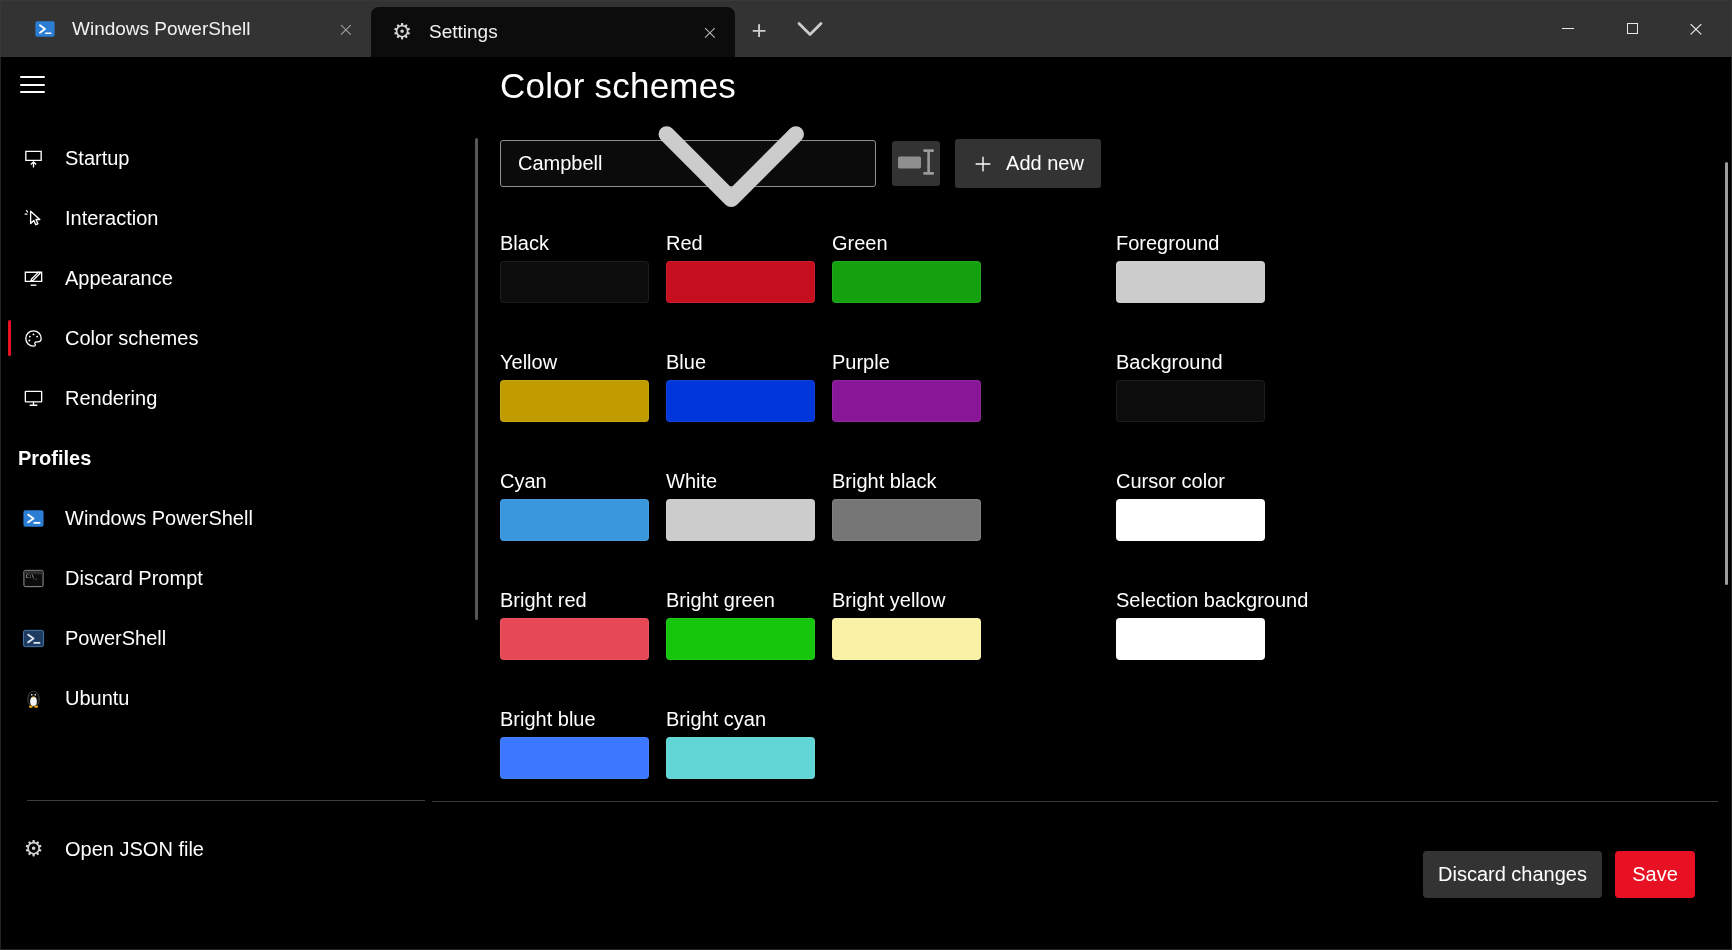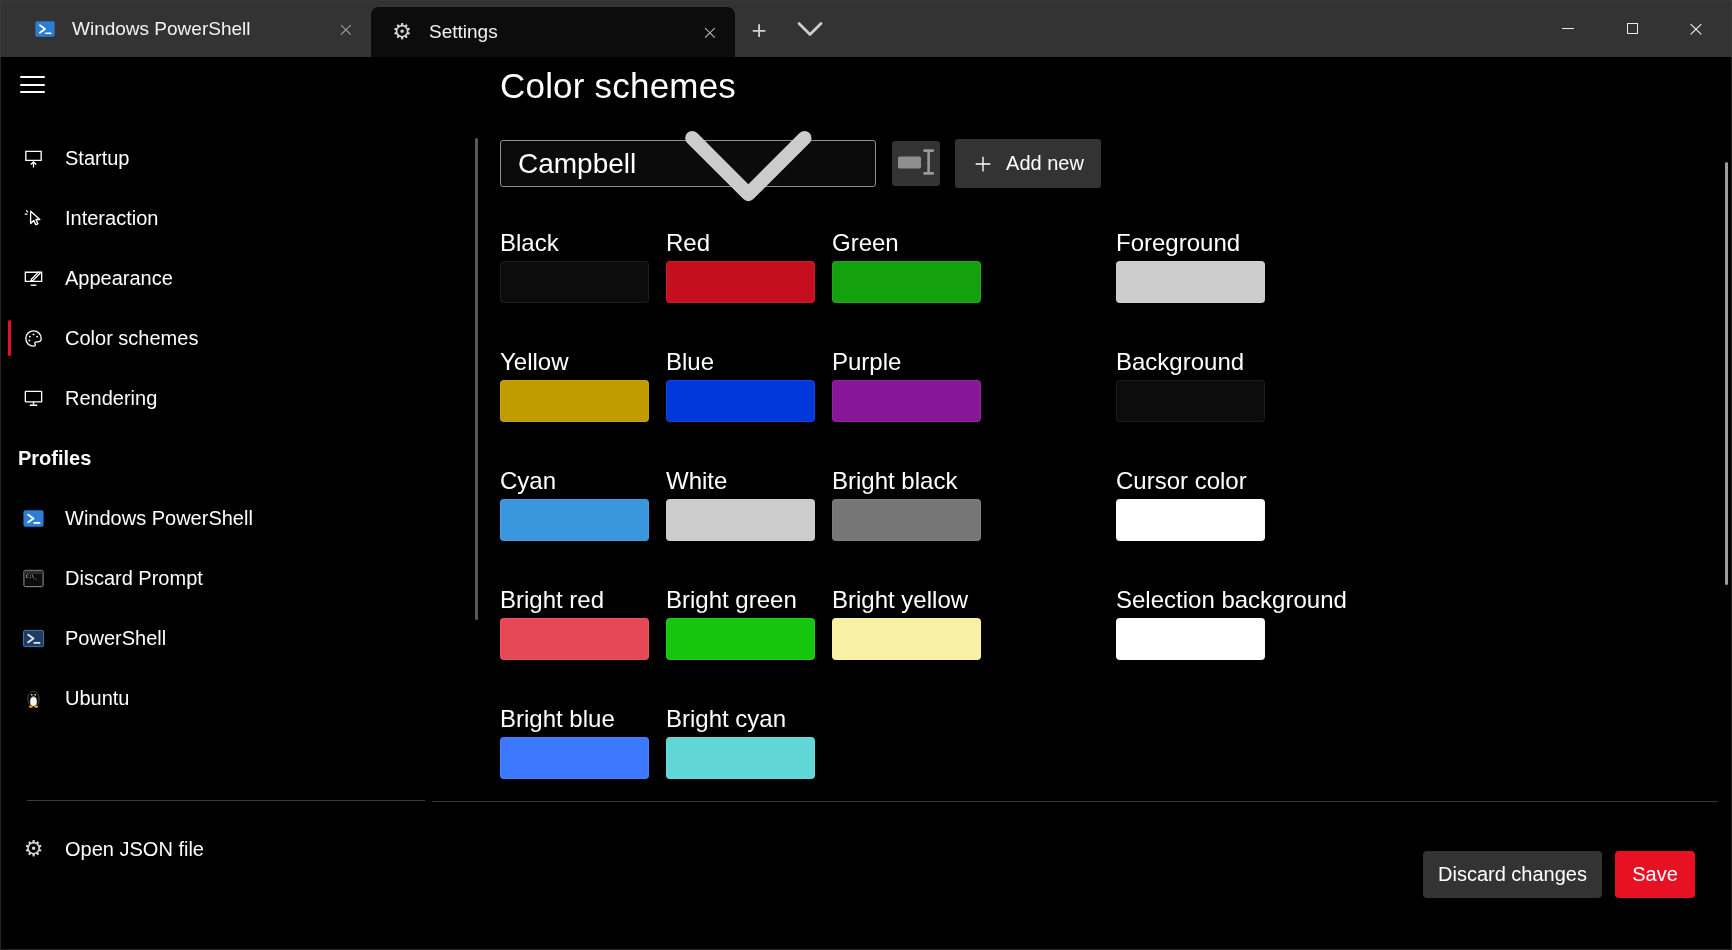--- a/index.html
+++ b/index.html
@@ -42,35 +42,35 @@
   .section-header { height:54px; margin-bottom:6px; display:flex; align-items:center; padding-left:18px; font-size:20px; font-weight:bold; color:#fff; }
   .side-divider { position:absolute; left:27px; top:743px; width:398px; height:1px; background:#3d3d3d; }
   .footer-item-wrap { position:absolute; left:0; top:765px; width:460px; }
   .scrollbar { position:absolute; border-radius:2px; }
   .side-scroll { left:475px; top:81px; width:3px; height:482px; background:#575757; }
   
   .content { position:absolute; left:480px; top:57px; width:1252px; height:893px; background:#000; }
   .page-title { position:absolute; left:20px; top:9px; font-size:35px; font-weight:300; color:#fff; letter-spacing:0.2px; }
   .combo { position:absolute; left:20px; top:83px; width:376px; height:47px; background:#0b0b0b; border:1px solid #8f8f8f;
            border-radius:3px; display:flex; align-items:center; padding:0 14px 0 17px; cursor:pointer; }
-  .combo .combo-value { font-size:28px; color:#fff; flex:1 1 auto; }
+  .combo .combo-value { font-size:20px; color:#fff; flex:1 1 auto; }
   .combo svg { width:22px; height:22px; }
   .icon-btn { position:absolute; left:412px; top:84px; width:48px; height:45px; background:#333333; border-radius:3px;
               display:flex; align-items:center; justify-content:center; cursor:pointer; }
   .icon-btn svg { width:24px; height:24px; }
   .add-btn { position:absolute; left:475px; top:82px; width:146px; height:49px; background:#333333; border-radius:3px;
              display:flex; align-items:center; justify-content:center; gap:12px; cursor:pointer; }
   .add-btn .plus-glyph { width:22px; height:22px; }
   .add-btn .add-label { font-size:20px; color:#fff; }
   
   .grid { position:absolute; left:20px; top:176px; }
   .grid-row { display:flex; margin-bottom:49px; }
   .cell { width:149px; margin-right:17px; }
   .cell.extra { margin-left:118px; }
-  .cell .cell-label { font-size:24px; color:#fff; white-space:nowrap; margin-bottom:8px; height:20px; line-height:20px; }
+  .cell .cell-label { font-size:20px; color:#fff; white-space:nowrap; margin-bottom:8px; height:20px; line-height:20px; }
   .cell .swatch { width:149px; height:42px; border-radius:4px; box-shadow:inset 0 0 0 1px rgba(255,255,255,0.07); cursor:pointer; }
   .content-divider { position:absolute; left:-48px; top:744px; width:1286px; height:1px; background:#383838; }
   .content-scroll { right:4px; top:105px; width:3px; height:423px; background:#9d9d9d; }
   
   .footer-btn { position:absolute; top:794px; height:47px; border-radius:4px; display:flex; align-items:center; justify-content:center;
                 font-size:20px; color:#fff; cursor:pointer; }
   .discard-btn { left:943px; width:179px; background:#333333; }
   .save-btn { left:1135px; width:80px; background:#E81123; }
   .win-edge { position:absolute; pointer-events:none; inset:0; border:1px solid rgba(60,60,60,0.6); }
 </style>

